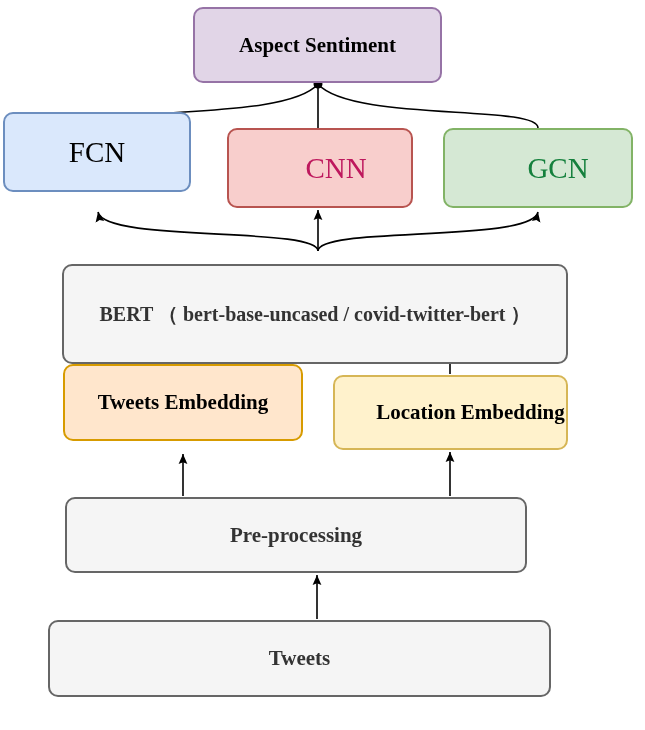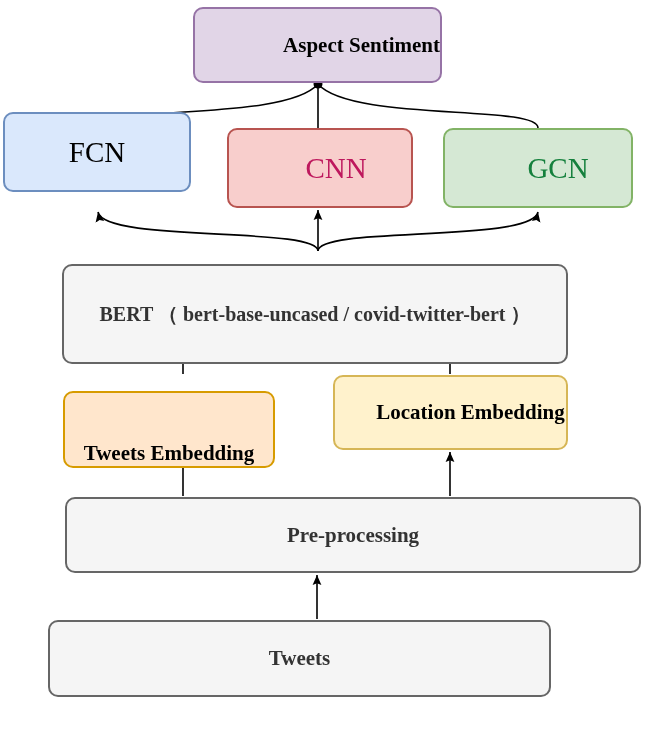--- a/index.html
+++ b/index.html
@@ -37,28 +37,28 @@
     color: #000;
   }
   .node .label { white-space: nowrap; }
   .node-lg {
     font-weight: normal;
     font-size: 29px;
   }
   .node-bert { font-size: 20px; }
 
   
-  #n-aspect   { left: 193px; top: 7px;   width: 249px; height: 76px; justify-content: flex-end; }
+  #n-aspect   { left: 193px; top: 7px;   width: 249px; height: 76px; }
   #n-fcn      { left: 3px;   top: 112px; width: 188px; height: 80px; }
   #n-cnn      { left: 227px; top: 128px; width: 186px; height: 80px; }
   #n-gcn      { left: 443px; top: 128px; width: 190px; height: 80px; }
   #n-bert     { left: 62px;  top: 264px; width: 506px; height: 100px; }
-  #n-twemb    { left: 63px;  top: 391px; width: 212px; height: 77px; align-items: flex-end; }
+  #n-twemb    { left: 63px;  top: 364px; width: 240px; height: 77px; }
   #n-locemb   { left: 333px; top: 375px; width: 235px; height: 75px; }
-  #n-pre      { left: 65px;  top: 497px; width: 576px; height: 76px; }
+  #n-pre      { left: 65px;  top: 497px; width: 462px; height: 76px; }
   #n-tweets   { left: 48px;  top: 620px; width: 503px; height: 77px; }
 
   .edge {
     fill: none;
     stroke: #000;
     stroke-width: 1.6;
   }
 </style>
 </head>
 <body>

